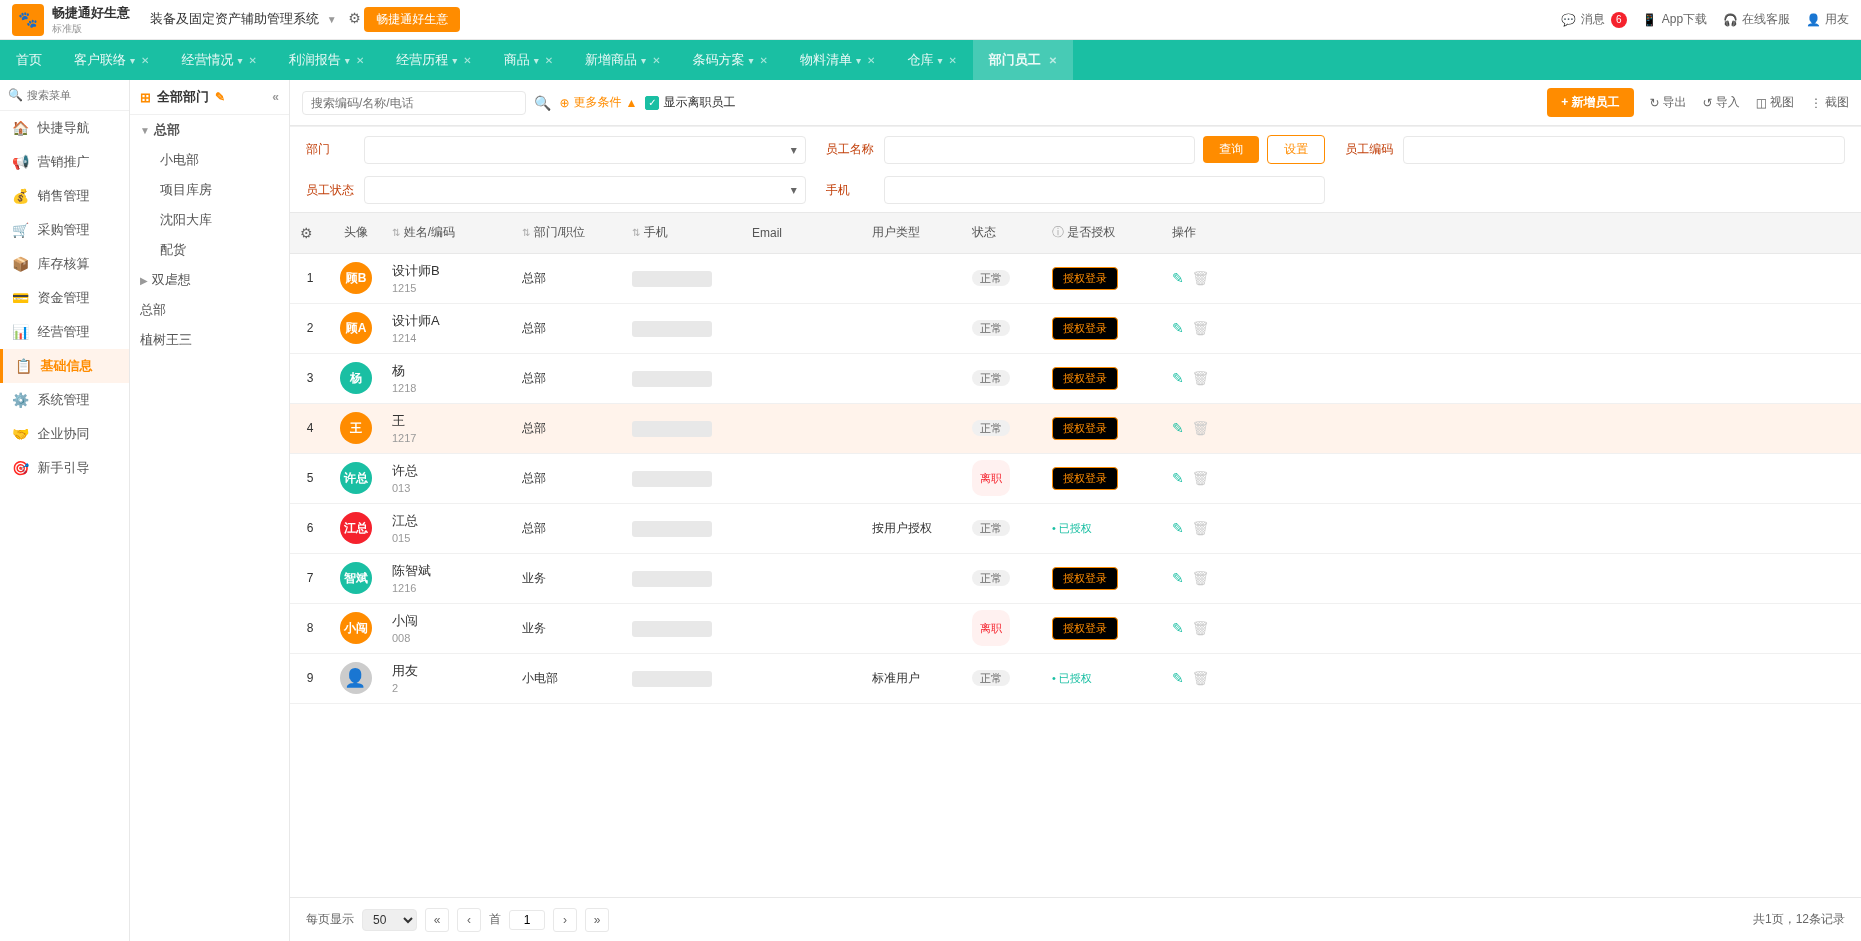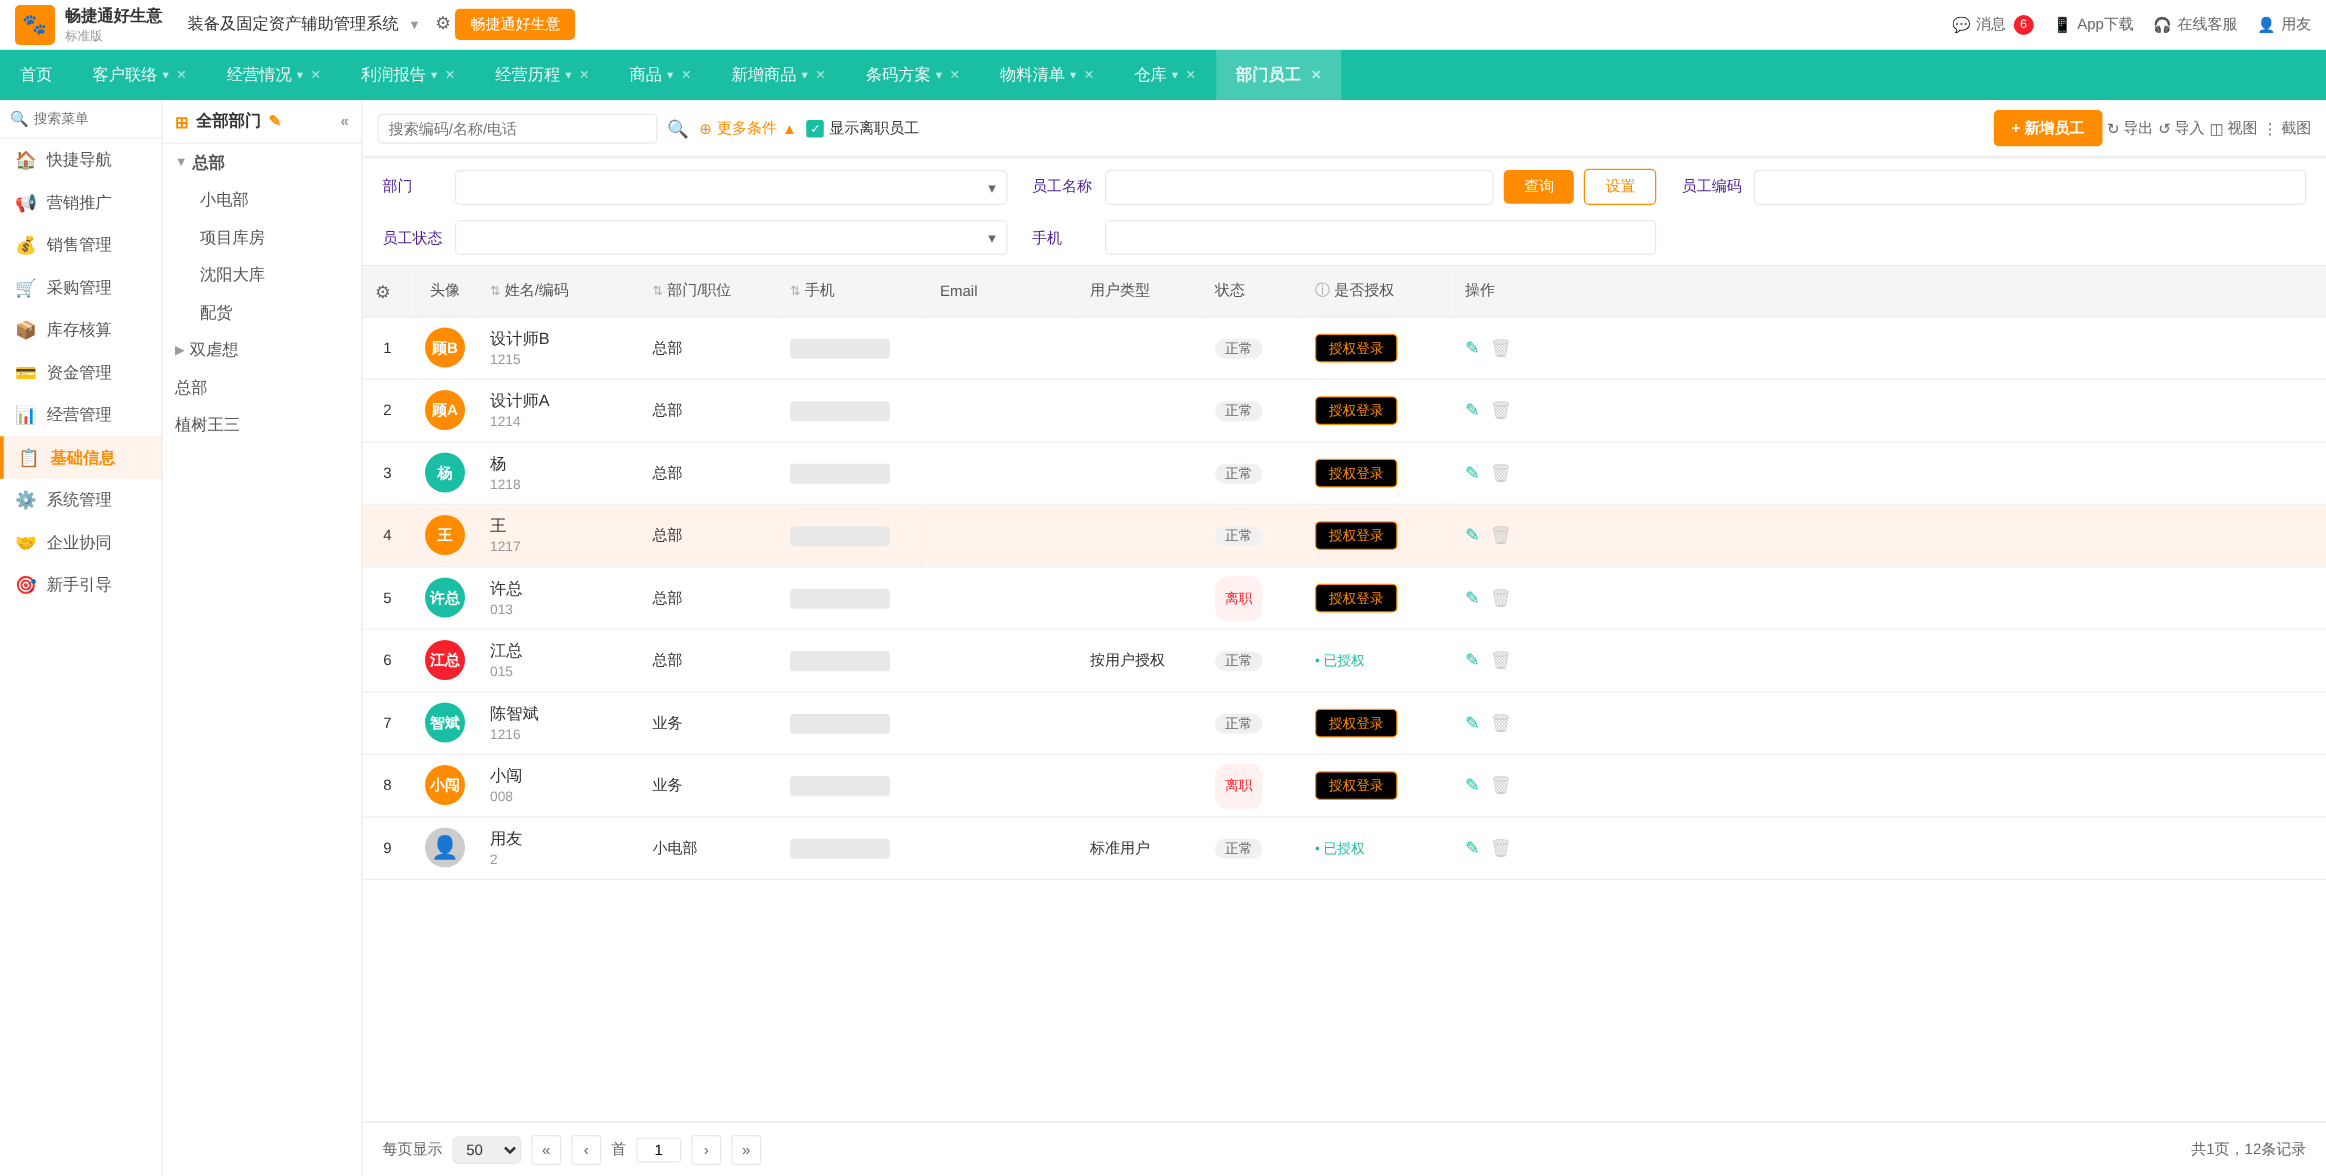--- a/index.html
+++ b/index.html
@@ -155,21 +155,21 @@
       padding: 4px 8px;
       font-size: 12px;
       width: 224px;
       outline: none;
       color: #0f766e;
     }
     .search-btn { background: none; border: none; color: #aaa; cursor: pointer; font-size: 14px; }
     .more-filter { display: flex; align-items: center; gap: 4px; color: #ff8c00; font-size: 12px; cursor: pointer; }
     .show-resigned { display: flex; align-items: center; gap: 4px; font-size: 12px; color: #333; cursor: pointer; }
     .show-resigned .cb { width: 14px; height: 14px; border: 1px solid #1abfa3; border-radius: 2px; background: #1abfa3; display: inline-flex; align-items: center; justify-content: center; color: white; font-size: 10px; }
-    .toolbar-right { margin-left: auto; display: flex; align-items: center; gap: 4px; }
+    .toolbar-right { margin-left: auto; display: flex; align-items: center; gap: 16px; }
     .add-btn { background: #ff8c00; color: white; border: none; padding: 6px 14px; border-radius: 4px; cursor: pointer; font-size: 12px; font-weight: bold; }
     .export-btn, .import-btn, .view-btn, .print-btn {
       background: none; border: none; color: #666; cursor: pointer; font-size: 12px; display: flex; align-items: center; gap: 3px;
     }
 
     
     .filter-row {
       background: #fff;
       padding: 8px 16px;
       border-bottom: 1px solid #e8e8e8;
@@ -179,21 +179,21 @@
       display: grid;
       grid-template-columns: 1fr 1fr 1fr;
       gap: 12px 20px;
       align-items: center;
     }
     .filter-item {
       display: flex;
       align-items: center;
       gap: 8px;
     }
-    .filter-label { font-size: 12px; color: #4c1d95; white-space: nowrap; min-width: 50px; }
+    .filter-label { font-size: 12px; color: #c2410c; white-space: nowrap; min-width: 50px; }
     .filter-select {
       flex: 1;
       border: 1px solid #e8e8e8;
       border-radius: 4px;
       padding: 4px 8px;
       font-size: 12px;
       color: #666;
       background: #fff;
       display: flex;
       align-items: center;

